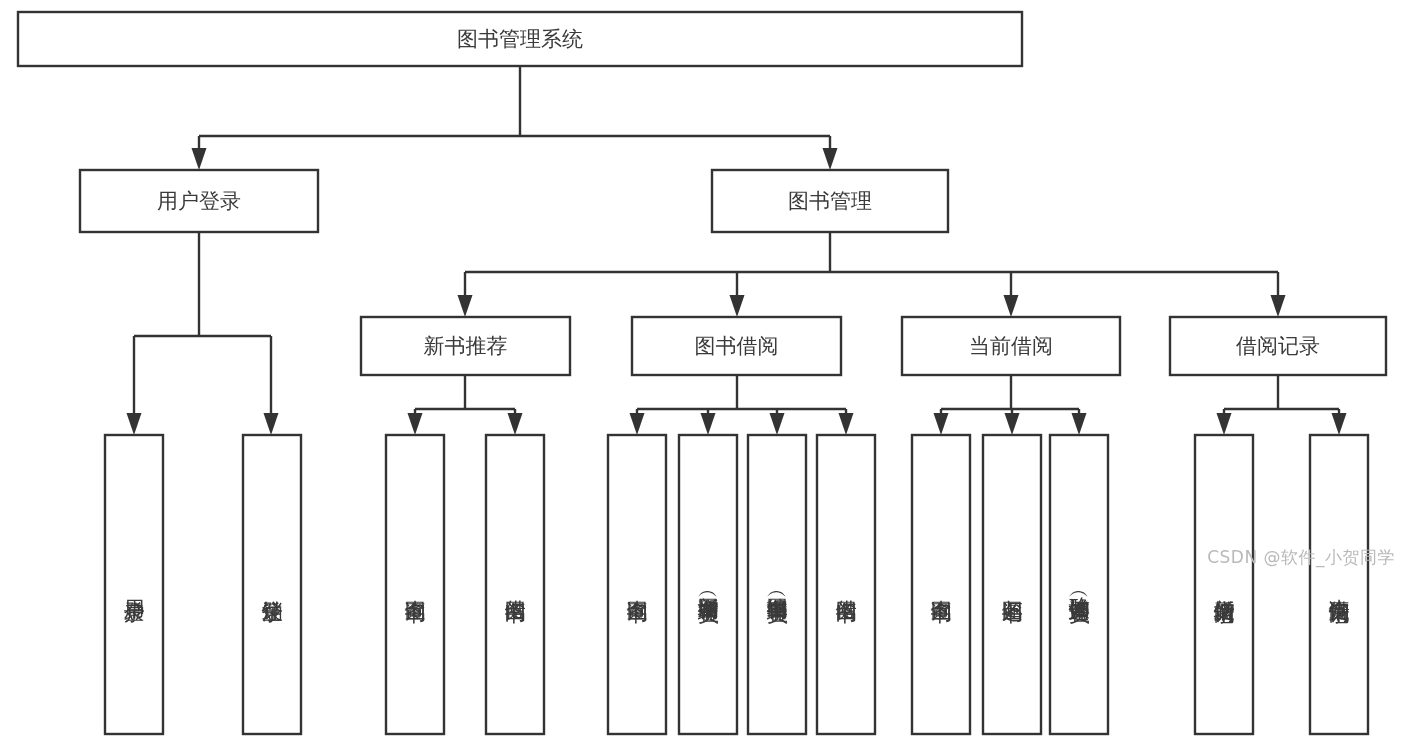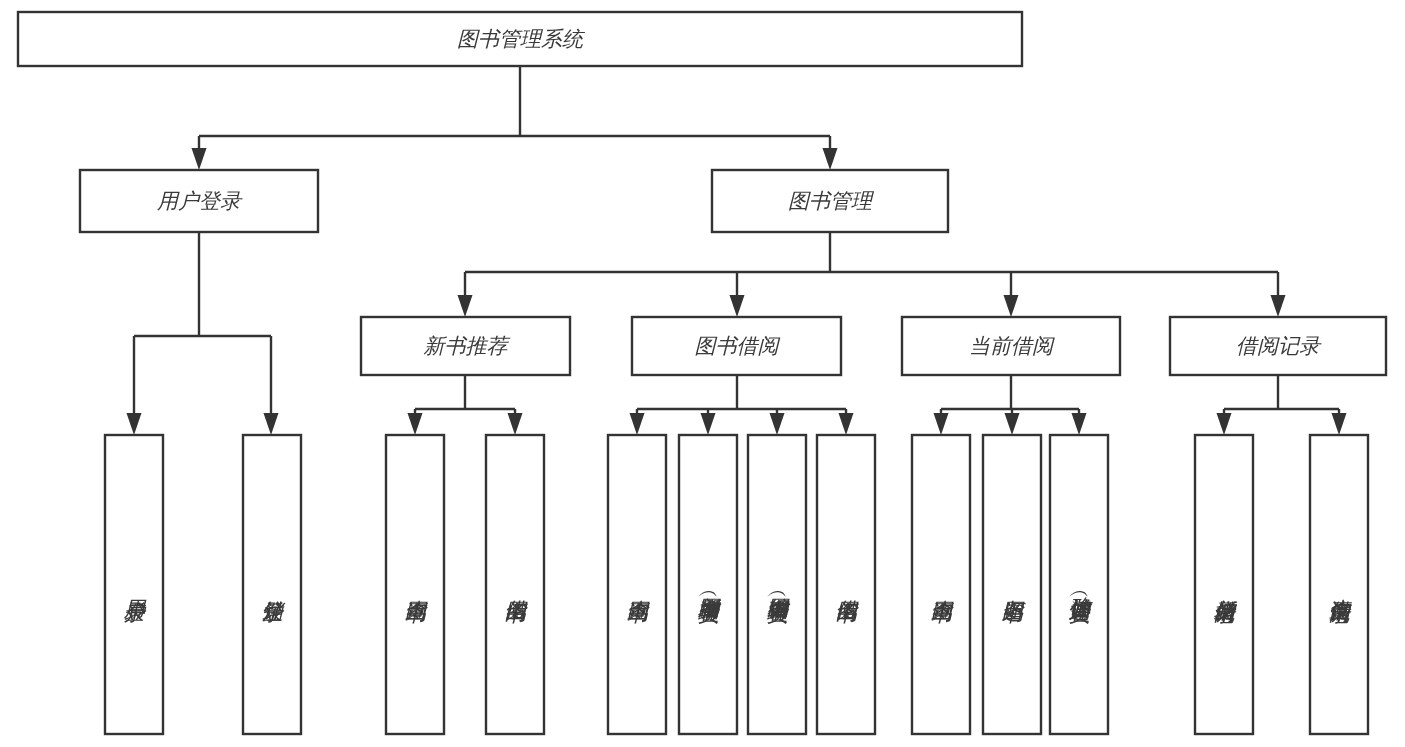--- a/index.html
+++ b/index.html
@@ -11,21 +11,20 @@
     width: 1405px;
     height: 747px;
     font-family: "DejaVu Sans", "Liberation Sans", sans-serif;
     overflow: hidden;
     position: relative;
   }
   #diagram-root {
     position: relative;
     width: 1405px;
     height: 573px;
-    font-style: italic;
   }
   svg#diagram-svg {
     position: absolute;
     top: 0;
     left: 0;
     width: 1405px;
     height: 747px;
   }
   .node-box {
     fill: #ffffff;
@@ -189,13 +188,14 @@
       <div class="node-label-v" style="left: 608px; top: 435px; width: 58px; height: 299px;">查询图书</div>
       <div class="node-label-v" style="left: 679px; top: 435px; width: 58px; height: 299px;">新增图书（管理员）</div>
       <div class="node-label-v" style="left: 748px; top: 435px; width: 58px; height: 299px;">编辑图书（管理员）</div>
       <div class="node-label-v" style="left: 817px; top: 435px; width: 58px; height: 299px;">借阅图书</div>
       <div class="node-label-v" style="left: 912px; top: 435px; width: 58px; height: 299px;">查询图书</div>
       <div class="node-label-v" style="left: 983px; top: 435px; width: 58px; height: 299px;">归还图书</div>
       <div class="node-label-v" style="left: 1050px; top: 435px; width: 58px; height: 299px;">确认归还（管理员）</div>
       <div class="node-label-v" style="left: 1195px; top: 435px; width: 58px; height: 299px;">新增借阅记录</div>
       <div class="node-label-v" style="left: 1310px; top: 435px; width: 58px; height: 299px;">查询借阅记录</div>
     </div>
+  <div class="watermark">CSDN @软件_小贺同学</div>
 </div>
 
 </body></html>

